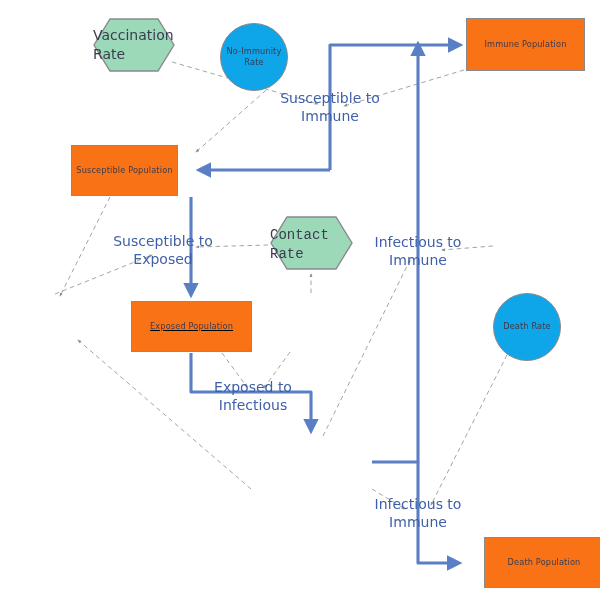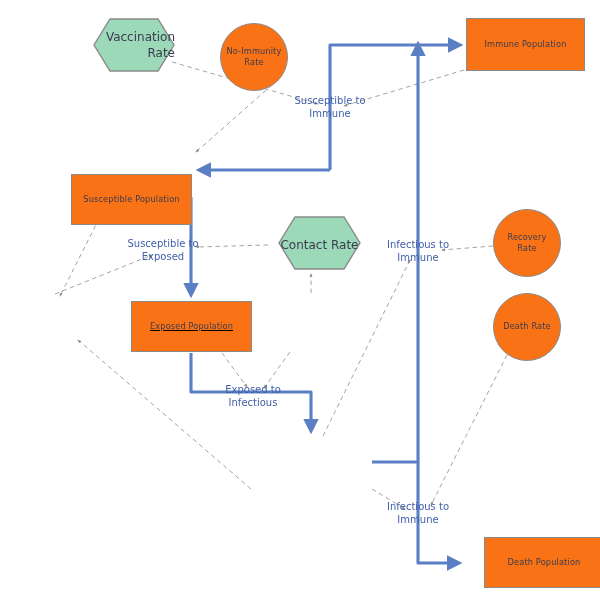--- a/index.html
+++ b/index.html
@@ -13,29 +13,29 @@
   svg#wires{position:absolute;left:0;top:0;width:600px;height:600px;}
   .node{position:absolute;box-sizing:border-box;display:flex;align-items:center;justify-content:center;text-align:center;}
   .node .lbl{
     font-size:8.2px;color:#3b3b4f;line-height:1.35;letter-spacing:.15px;
     padding:0 4px;pointer-events:none;
   }
   .stock{
     background:#f97316;border:1.4px solid #8a8a8a;
   }
   .circ{
-    background:#f97316;border:1.4px solid #8a8a8a;border-radius:50%;
+    background:#0ea5e9;border:1.4px solid #8a8a8a;border-radius:50%;
   }
   .hexwrap{position:absolute;}
   .hexwrap svg{position:absolute;left:0;top:0;}
   .hexwrap .lbl{position:absolute;left:0;top:0;width:100%;height:100%;
     display:flex;align-items:center;justify-content:center;
-    font-size:12px;color:#3b3b4f;line-height:1.35;text-align:right;}
+    font-size:14px;color:#3b3b4f;line-height:1.35;text-align:left;}
   .flowlabel{
-    position:absolute;color:#3F5FA8;font-size:10px;line-height:1.3;
+    position:absolute;color:#3F5FA8;font-size:14px;line-height:1.3;
     text-align:center;transform:translate(-50%,-50%);white-space:nowrap;
     pointer-events:none;
   }
 </style>
 </head>
 <body>
 
 <div id="canvas">
 
   <svg id="wires" viewBox="0 0 600 600" xmlns="http://www.w3.org/2000/svg">
@@ -68,21 +68,21 @@
     <g stroke="#5B7FC4" stroke-width="3.1" fill="none" stroke-linecap="butt" stroke-linejoin="round">
       <path d="M 372,462 L 418,462 L 418,45" marker-end="url(#flowArrow)"></path>
       <path d="M 330,170 L 330,45 L 459,45" marker-end="url(#flowArrow)"></path>
       <path d="M 330,170 L 200,170" marker-end="url(#flowArrow)"></path>
       <path d="M 191,197 L 191,294" marker-end="url(#flowArrow)"></path>
       <path d="M 191,353 L 191,392 L 311,392 L 311,430" marker-end="url(#flowArrow)"></path>
       <path d="M 418,462 L 418,563 L 458,563" marker-end="url(#flowArrow)"></path>
     </g>
   </svg>
 
-  <div class="node stock" style="left:71px;top:145px;width:121px;height:51px;margin-top:29px;">
+  <div class="node stock" style="left:71px;top:145px;width:107px;height:51px;">
     <span class="lbl">Susceptible Population</span>
   </div>
 
   <div class="node stock" style="left:466px;top:18px;width:119px;height:53px;">
     <span class="lbl">Immune Population</span>
   </div>
 
   <div class="node stock" style="left:131px;top:301px;width:121px;height:51px;text-decoration:underline;">
     <span class="lbl">Exposed Population</span>
   </div>
@@ -91,36 +91,33 @@
   <div class="node stock" style="left:484px;top:537px;width:120px;height:51px;">
     <span class="lbl">Death Population</span>
   </div>
 
   <div class="node circ" style="left:220px;top:23px;width:68px;height:68px;">
     <span class="lbl">No-Immunity Rate</span>
   </div>
 
 
 
-  <div class="node circ" style="left:493px;top:209px;width:68px;height:68px;">
-    <span class="lbl">Recovery Rate</span>
-  </div>
 
   <div class="node circ" style="left:493px;top:293px;width:68px;height:68px;">
     <span class="lbl">Death Rate</span>
   </div>
 
   <div class="hexwrap" style="left:93px;top:18px;width:82px;height:54px;">
     <svg width="82" height="54" viewBox="0 0 82 54" xmlns="http://www.w3.org/2000/svg">
       <polygon points="17,1 65,1 81,27 65,53 17,53 1,27" fill="#9BD9B9" stroke="#8a8a8a" stroke-width="1.4"></polygon>
     </svg>
     <span class="lbl">Vaccination Rate</span>
   </div>
 
-  <div class="hexwrap" style="left:278px;top:216px;width:83px;height:58px;">
+  <div class="hexwrap" style="left:270px;top:216px;width:83px;height:58px;font-family:Liberation Mono, monospace;">
     <svg width="83" height="54" viewBox="0 0 83 54" xmlns="http://www.w3.org/2000/svg">
       <polygon points="17,1 66,1 82,27 66,53 17,53 1,27" fill="#9BD9B9" stroke="#8a8a8a" stroke-width="1.4"></polygon>
     </svg>
     <span class="lbl">Contact Rate</span>
   </div>
 
   <div class="flowlabel" style="left:330px;top:107px;">
     <div>Susceptible to</div>
     <div>Immune</div>
   </div>

